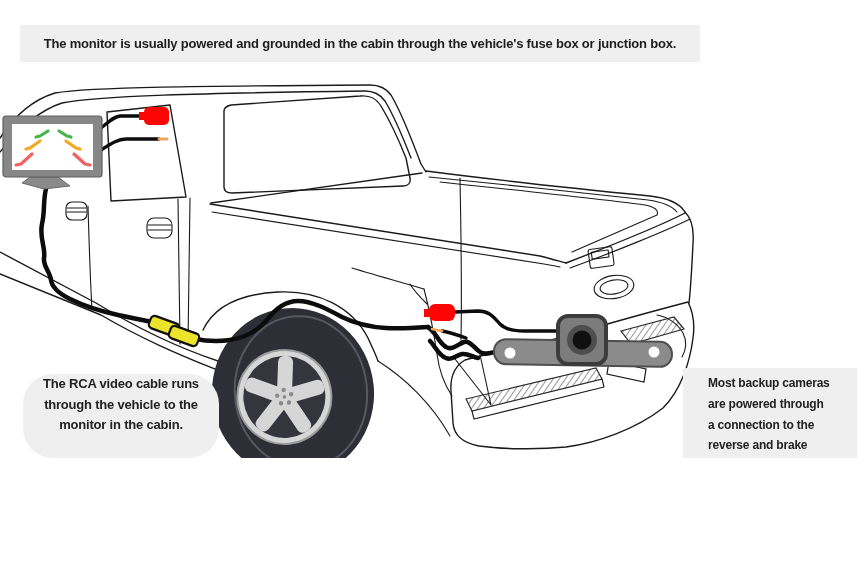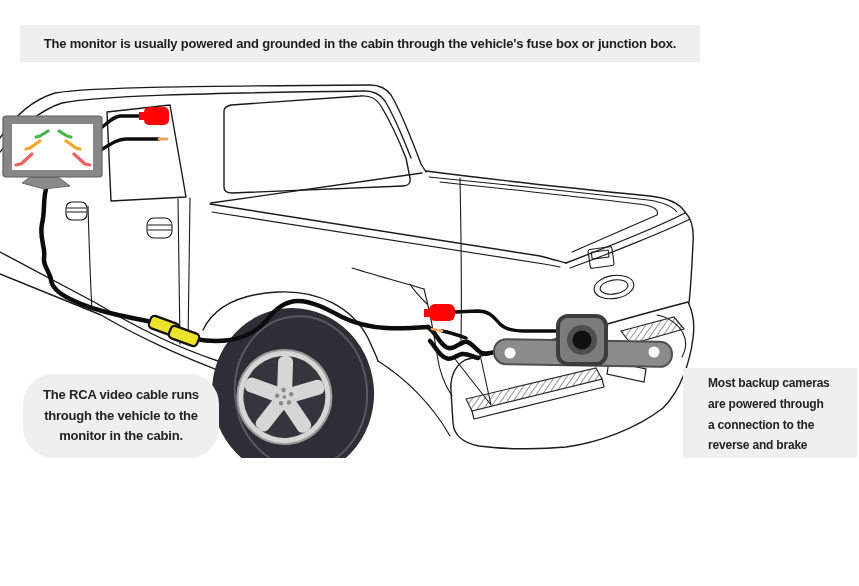--- a/index.html
+++ b/index.html
@@ -2,21 +2,21 @@
 <html><head>
 <meta charset="utf-8">
 <style>
   html,body{margin:0;padding:0;background:#fff;}
   .stage{position:relative;width:859px;height:458px;background:#ffffff;overflow:hidden;
          font-family:"Liberation Sans",sans-serif;}
   .banner{position:absolute;left:20px;top:25px;width:680px;height:37px;background:#efefef;
           display:flex;align-items:center;justify-content:center;}
   .banner span{font-size:13px;font-weight:700;color:#1d1d1d;letter-spacing:-0.2px;white-space:nowrap;}
   .callout{position:absolute;background:#efefef;color:#222;font-weight:700;}
-  .callout-left{left:23px;top:374px;width:196px;height:84px;display:flex;align-items:center;
+  .callout-left{left:23px;top:374px;width:196px;height:84px;display:flex;align-items:flex-start;
                 justify-content:center;text-align:center;font-size:13px;line-height:1.58;
                 letter-spacing:-0.2px;padding:0 14px;box-sizing:border-box;border-radius:30px;}
   .callout-right{left:683px;top:368px;width:174px;height:114px;display:flex;align-items:center;
                  text-align:left;font-size:12px;line-height:1.72;letter-spacing:-0.2px;
                  padding:0 25px;box-sizing:border-box;}
   .art{position:absolute;left:0;top:0;}
   .logo{position:absolute;left:336px;top:507px;display:flex;align-items:center;}
   .logo-text{margin-left:7px;display:flex;flex-direction:column;}
   .logo-line1{color:#4d7fa3;font-size:30px;font-weight:700;line-height:20px;letter-spacing:0.2px;}
   .logo-line2{color:#141414;font-size:34px;font-weight:700;line-height:30px;letter-spacing:0.2px;}

